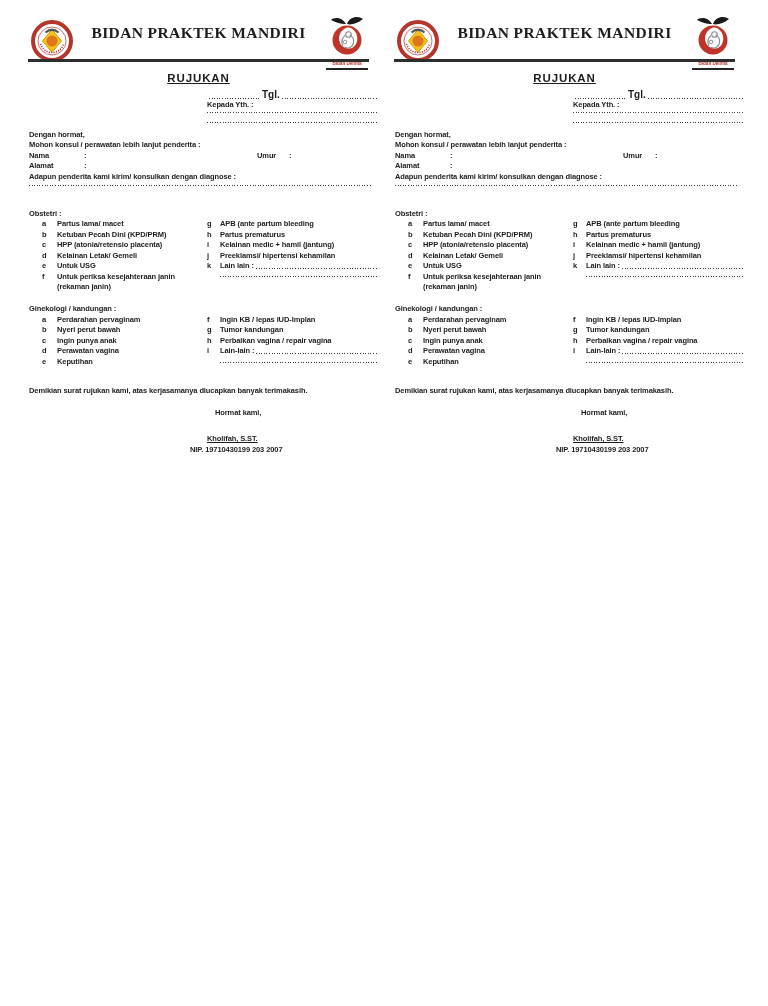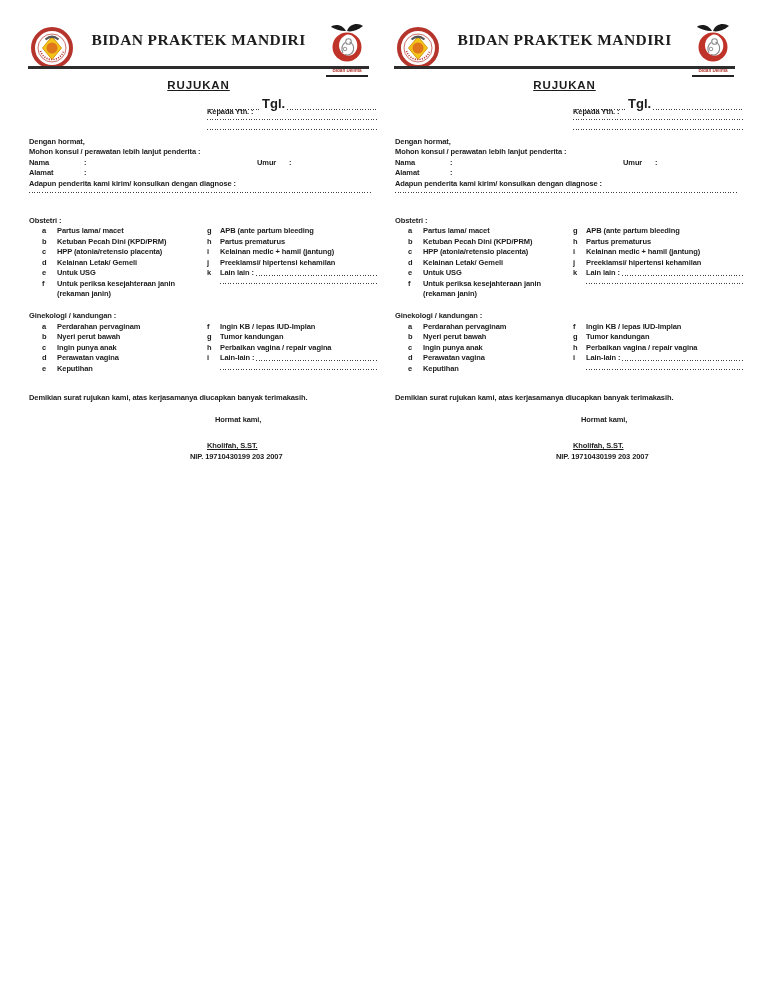--- a/index.html
+++ b/index.html
@@ -1,20 +1,20 @@
 <!DOCTYPE html>
 <html><head>
 <meta charset="utf-8">
 <style>
   html,body{margin:0;padding:0;}
   body{
     width:768px;height:1006px;background:#ffffff;position:relative;
     font-family:"Liberation Sans",sans-serif;color:#1c1c1c;overflow:hidden;
   }
-  .form{position:absolute;top:22px;width:345px;height:445px;font-weight:bold;}
+  .form{position:absolute;top:15px;width:345px;height:445px;font-weight:bold;}
   #form-left{left:26px;}
   #form-right{left:392px;}
 
   .hdr-title{
     position:absolute;top:9px;left:40px;right:40px;text-align:center;
     font-family:"Liberation Serif",serif;font-weight:bold;font-size:15.5px;
     letter-spacing:.4px;white-space:nowrap;
   }
   .seal{position:absolute;top:5px;left:5px;width:42px;height:42px;}
   .delima{position:absolute;top:1px;right:1px;width:46px;text-align:center;}
@@ -36,21 +36,21 @@
 
   .dotfill{
     flex:1;height:1.4px;align-self:flex-end;margin:0 1px 1px 2px;
     background:repeating-linear-gradient(90deg,#3c3c3c 0 1px,transparent 1px 2.6px);
   }
   .dotfill.fixed{flex:none;}
   .dotline{
     position:absolute;height:1.4px;
     background:repeating-linear-gradient(90deg,#3c3c3c 0 1px,transparent 1px 2.6px);
   }
-  .tgl-row{position:absolute;display:flex;font-size:13px;white-space:nowrap;}
+  .tgl-row{position:absolute;display:flex;font-size:10px;white-space:nowrap;}
   .underline{text-decoration:underline;}
 </style>
 </head>
 <body>
 
 <div id="form-left" class="form">
   <div class="seal">
     <svg width="42" height="42" viewBox="0 0 42 42">
       <circle cx="21" cy="21" r="19" fill="#ffffff" stroke="#b5342c" stroke-width="4"></circle>
       <circle cx="21" cy="21" r="14" fill="#ffffff" stroke="#b5342c" stroke-width="0.7"></circle>

